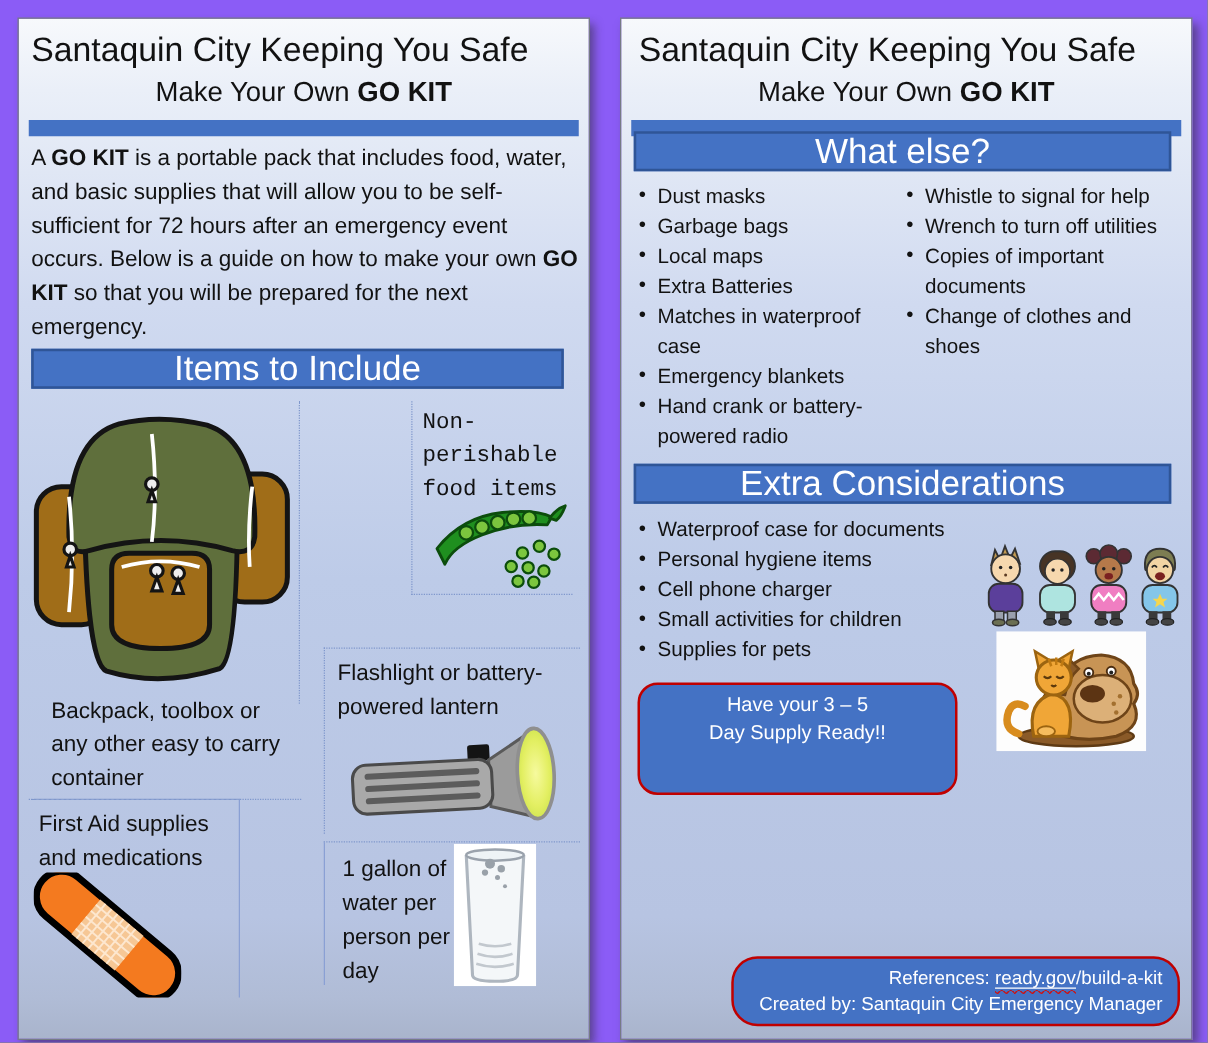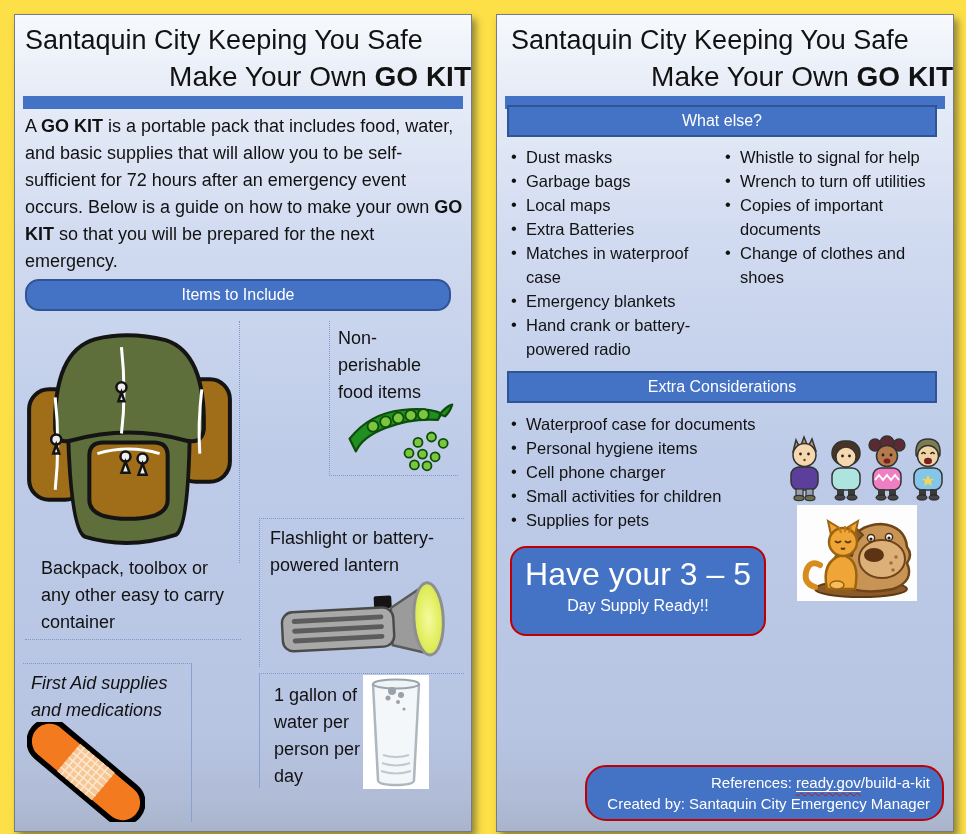--- a/index.html
+++ b/index.html
@@ -1,31 +1,31 @@
 <!DOCTYPE html>
 <html><head>
 <meta charset="utf-8">
 <style>
   html,body{margin:0;padding:0;background:#828282;font-family:"Liberation Sans",sans-serif;color:#121212;}
-  #stage{position:relative;width:966px;height:834px;background:#fde047;overflow:hidden;}
+  #stage{position:relative;width:966px;height:834px;background:#8b5cf6;overflow:hidden;}
   .panel{position:absolute;top:14px;width:456px;height:816px;border:1px solid #767b84;
     box-shadow:4px 5px 7px rgba(40,40,40,.5);
     background:linear-gradient(180deg,#f7f9fc 0%,#eaeff8 7%,#d0daf0 28%,#bdcbe8 55%,#b7c4e2 88%,#b0bcd6 96%,#a9b4cc 100%);}
   #panel-left{left:14px}
   #panel-right{left:496px}
   .abs{position:absolute}
   .ptitle{left:10px;top:10px;width:436px;font-size:27px;white-space:nowrap;}
-  .psub{left:0;top:46px;width:100%;text-align:right;font-size:28px;}
+  .psub{left:0;top:46px;width:100%;text-align:center;font-size:22px;}
   .topbar{left:8px;top:81px;width:440px;height:13px;background:#4472c4;}
-  .shead{background:#4472c4;border:2px solid #2f5597;color:#fff;font-size:16px;text-align:center;line-height:28px;height:28px;}
+  .shead{background:#4472c4;border:2px solid #2f5597;color:#fff;font-size:28px;text-align:center;line-height:28px;height:28px;}
   .intro{left:10px;top:98px;width:438px;font-size:18px;line-height:27px;}
   .cap{font-size:18px;line-height:27px;}
   .dotV{border-left:1px dotted #7f97cc;}
   .dotH{border-top:1px dotted #7f97cc;}
-  .peas-box{border-left:1px dotted #7f97cc;border-bottom:1px dotted #7f97cc;}
+  .peas-box{border-left:1px dotted #7f97cc;border-bottom:1px dotted #7f97cc;font-family:Liberation Mono, monospace;}
   .flash-box{border-top:1px dotted #7f97cc;border-left:1px dotted #7f97cc;}
   .aid-box{border-top:1px dotted #7f97cc;border-right:1px solid #8aa0d4;}
   .water-box{border-top:1px dotted #7f97cc;border-left:1px solid #8aa0d4;}
   .blist{list-style:none;margin:0;padding:0;font-size:16.5px;line-height:24px;}
   .blist li{position:relative;padding-left:17px;}
   .blist li::before{content:"•";position:absolute;left:2px;top:-1px;}
   .callout{background:#4472c4;border:2px solid #c00000;color:#fff;text-align:center;}
   .wavy{text-decoration:underline wavy #cc1111;text-decoration-thickness:1px;text-underline-offset:4px;}
   .uline{text-decoration:underline;text-underline-offset:3px;}
   .b{font-weight:bold;}
@@ -36,21 +36,21 @@
 
 <div id="stage">
 
   <div class="panel" id="panel-left">
     <div class="abs ptitle">Santaquin City Keeping You Safe</div>
     <div class="abs psub"><span>Make Your Own </span><span class="b">GO KIT</span></div>
     <div class="abs topbar"></div>
 
     <div class="abs intro"><span>A </span><span class="b">GO KIT</span><span> is a portable pack that includes food, water, and basic supplies that will allow you to be self-sufficient for 72 hours after an emergency event occurs. Below is a guide on how to make your own </span><span class="b">GO KIT</span><span> so that you will be prepared for the next emergency.</span></div>
 
-    <div class="abs shead" style="left:10px;top:264px;width:422px;border-radius:14px;">Items to Include</div>
+    <div class="abs shead" style="left:10px;top:264px;width:422px;">Items to Include</div>
 
     <svg class="abs" style="left:8px;top:298px;" width="215" height="246" viewBox="0 0 210 245">
       <g stroke="#141414" stroke-width="4" stroke-linejoin="round">
         <rect x="150" y="66" width="54" height="102" rx="20" fill="#a06d18"></rect>
         <rect x="4" y="76" width="56" height="110" rx="20" fill="#a06d18"></rect>
         <path d="M42 60 Q42 216 60 223 Q103 236 150 221 Q166 213 164 60 Z" fill="#5f6f3c"></path>
         <path d="M30 116 Q28 38 70 26 Q103 18 140 27 Q180 40 178 116 Q176 131 160 127 Q103 111 46 127 Q32 131 30 116 Z" fill="#5f6f3c"></path>
         <path d="M64 142 Q64 129 78 129 L128 129 Q142 129 142 142 L142 186 Q142 205 103 205 Q64 205 64 186 Z" fill="#a06d18"></path>
       </g>
       <g stroke="#ffffff" stroke-width="3" fill="none">
@@ -118,21 +118,21 @@
           <g fill="#5c5c5c">
             <rect x="12" y="36" width="94" height="5" rx="2.5"></rect>
             <rect x="12" y="46" width="94" height="5" rx="2.5"></rect>
             <rect x="12" y="56" width="94" height="5" rx="2.5"></rect>
           </g>
           <ellipse cx="152" cy="43" rx="15" ry="37" fill="url(#lens)" stroke="#8f8f8f" stroke-width="3"></ellipse>
         </g>
       </svg>
     </div>
 
-    <div class="abs aid-box" style="left:8px;top:648px;width:168px;height:158px;font-style:italic;">
+    <div class="abs aid-box" style="left:8px;top:624px;width:168px;height:158px;">
       <div class="cap" style="padding:6px 0 0 8px;width:155px;">First Aid supplies and medications</div>
       <svg class="abs" style="left:4px;top:58px;" width="118" height="100" viewBox="0 0 150 128">
         <g transform="rotate(40 75 64)">
           <rect x="-12" y="38" width="174" height="52" rx="26" fill="#f47a1f" stroke="#000" stroke-width="7"></rect>
           <rect x="46" y="41" width="58" height="46" fill="#f6c795"></rect>
           <g stroke="#fde7cf" stroke-width="2">
             <path d="M53 41 V87 M61 41 V87 M69 41 V87 M77 41 V87 M85 41 V87 M93 41 V87"></path>
             <path d="M46 48 H104 M46 56 H104 M46 64 H104 M46 72 H104 M46 80 H104"></path>
           </g>
         </g>
@@ -277,21 +277,21 @@
       <polygon points="58,30 61,16 48,24" fill="#f0a637" stroke="#9c6410" stroke-width="2"></polygon>
       <circle cx="46" cy="37" r="14" fill="#f0a637" stroke="#9c6410" stroke-width="2.5"></circle>
       <path d="M38 36 q3 3 6 0" fill="none" stroke="#5e3a0c" stroke-width="1.8"></path>
       <path d="M48 36 q3 3 6 0" fill="none" stroke="#5e3a0c" stroke-width="1.8"></path>
       <path d="M44 43 q2 2 4 0" fill="none" stroke="#5e3a0c" stroke-width="1.8"></path>
       <path d="M42 22 l2 6 M48 21 l0 6 M54 22 l-2 6" stroke="#c07a12" stroke-width="2"></path>
       <ellipse cx="40" cy="80" rx="7" ry="4" fill="#f6bc5e" stroke="#9c6410" stroke-width="1.5"></ellipse>
     </svg>
 
     <div class="abs callout" style="left:13px;top:531px;width:252px;height:86px;border-radius:16px;">
-      <div style="font-size:32px;margin-top:8px;">Have your 3 – 5</div>
+      <div style="font-size:16px;margin-top:8px;">Have your 3 – 5</div>
       <div style="font-size:16px;margin-top:4px;">Day Supply Ready!!</div>
     </div>
 
 
     <div class="abs callout" style="left:88px;top:750px;width:331px;height:42px;border-radius:21px;text-align:right;padding:5px 12px;font-size:15px;line-height:21px;">
       <div><span>References: </span><span class="uline"><span class="wavy">ready.gov</span></span><span>/build-a-kit</span></div>
       <div>Created by: Santaquin City Emergency Manager</div>
     </div>
   </div>
 

